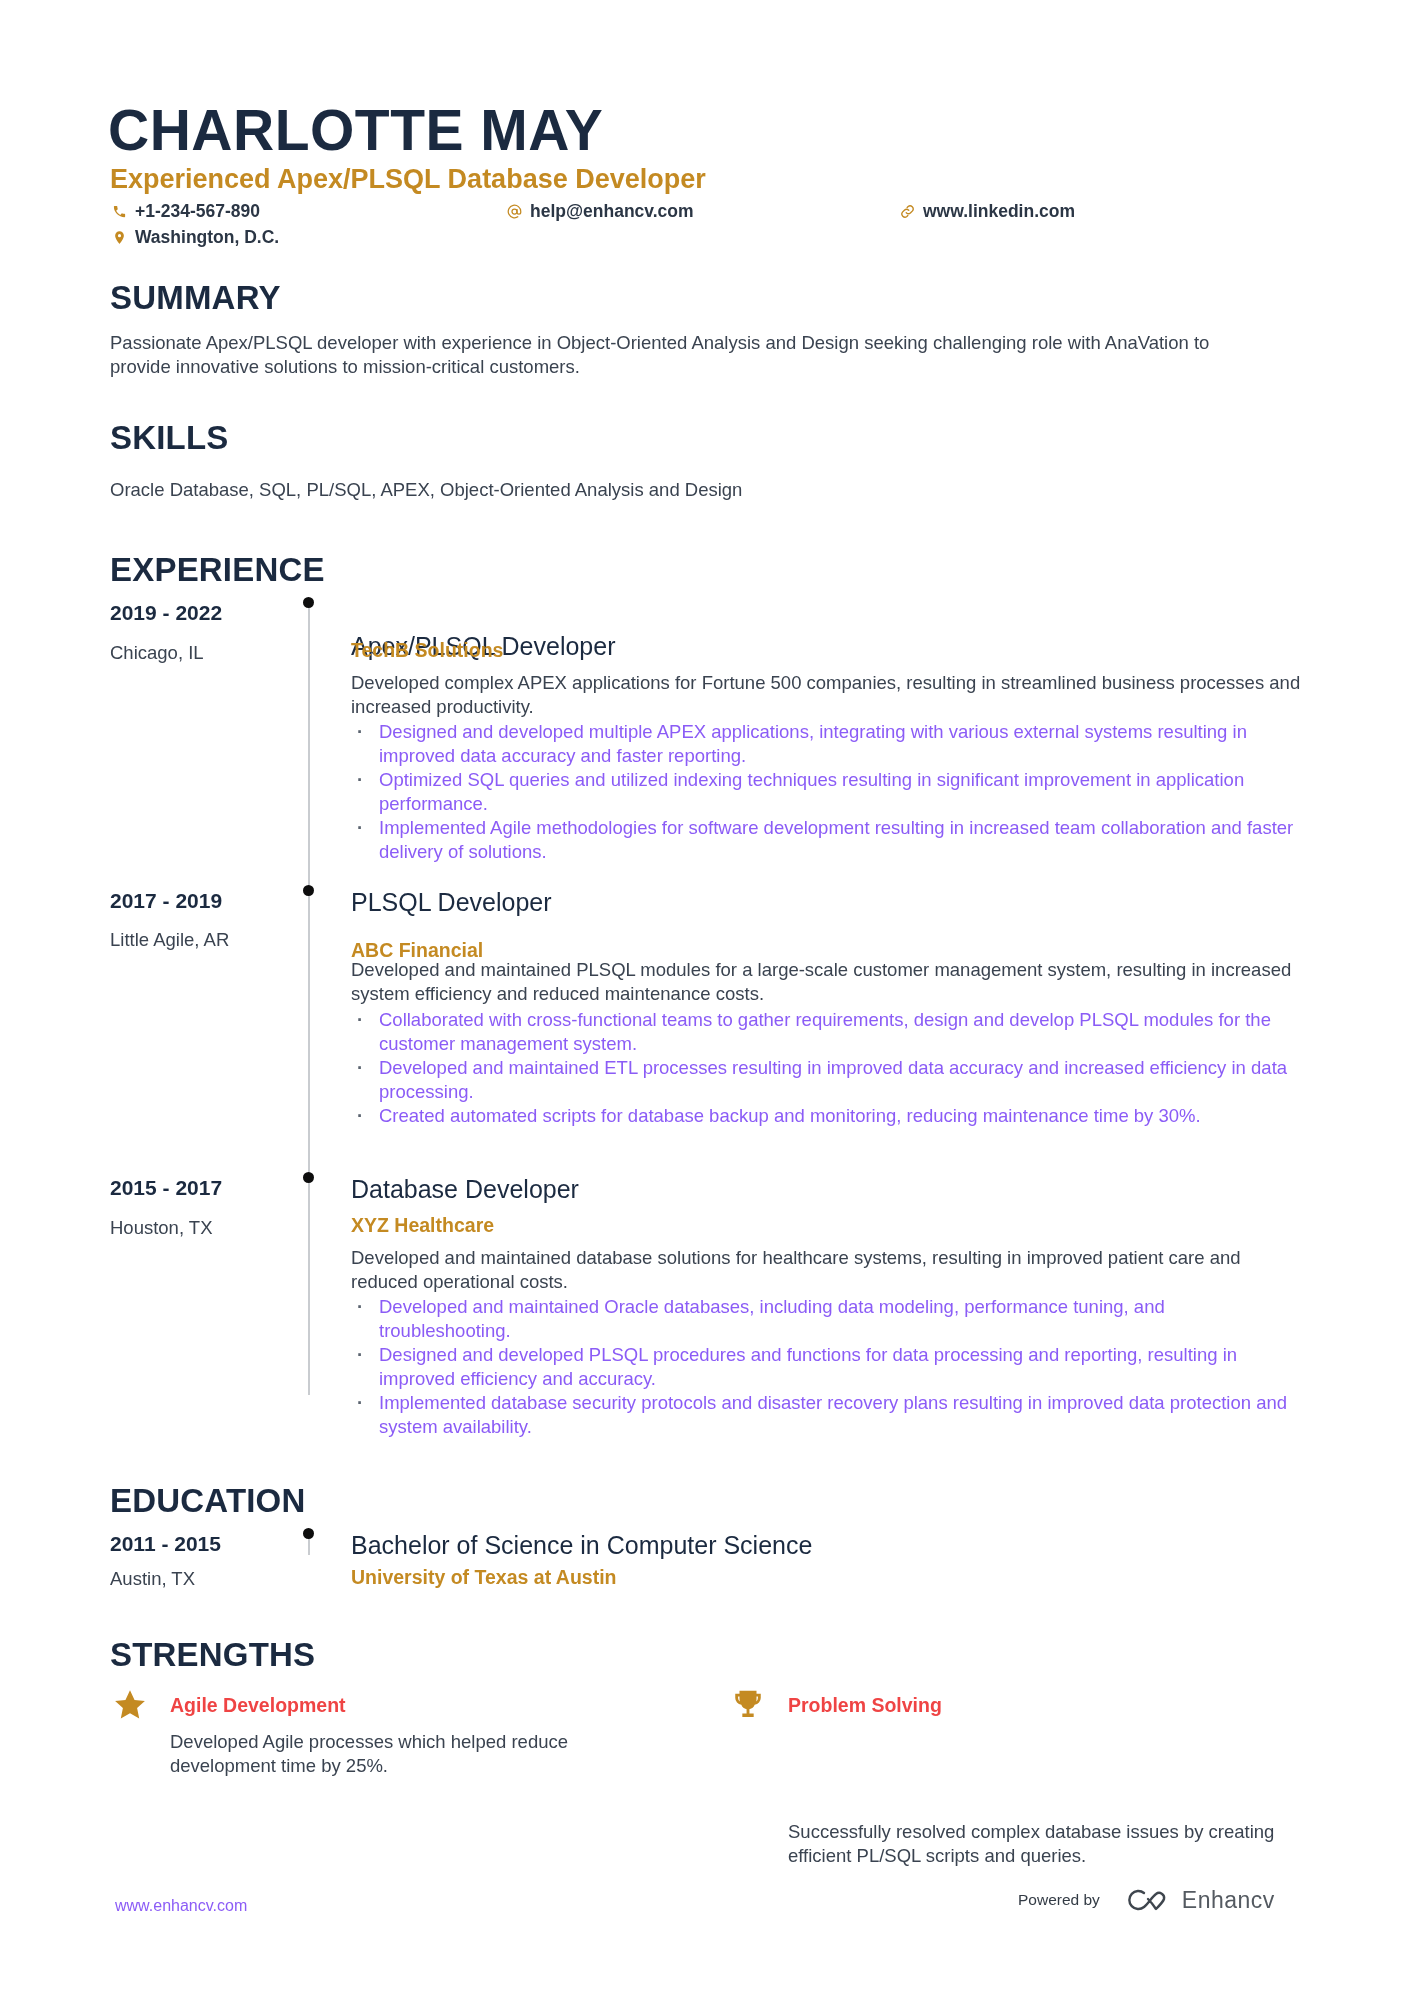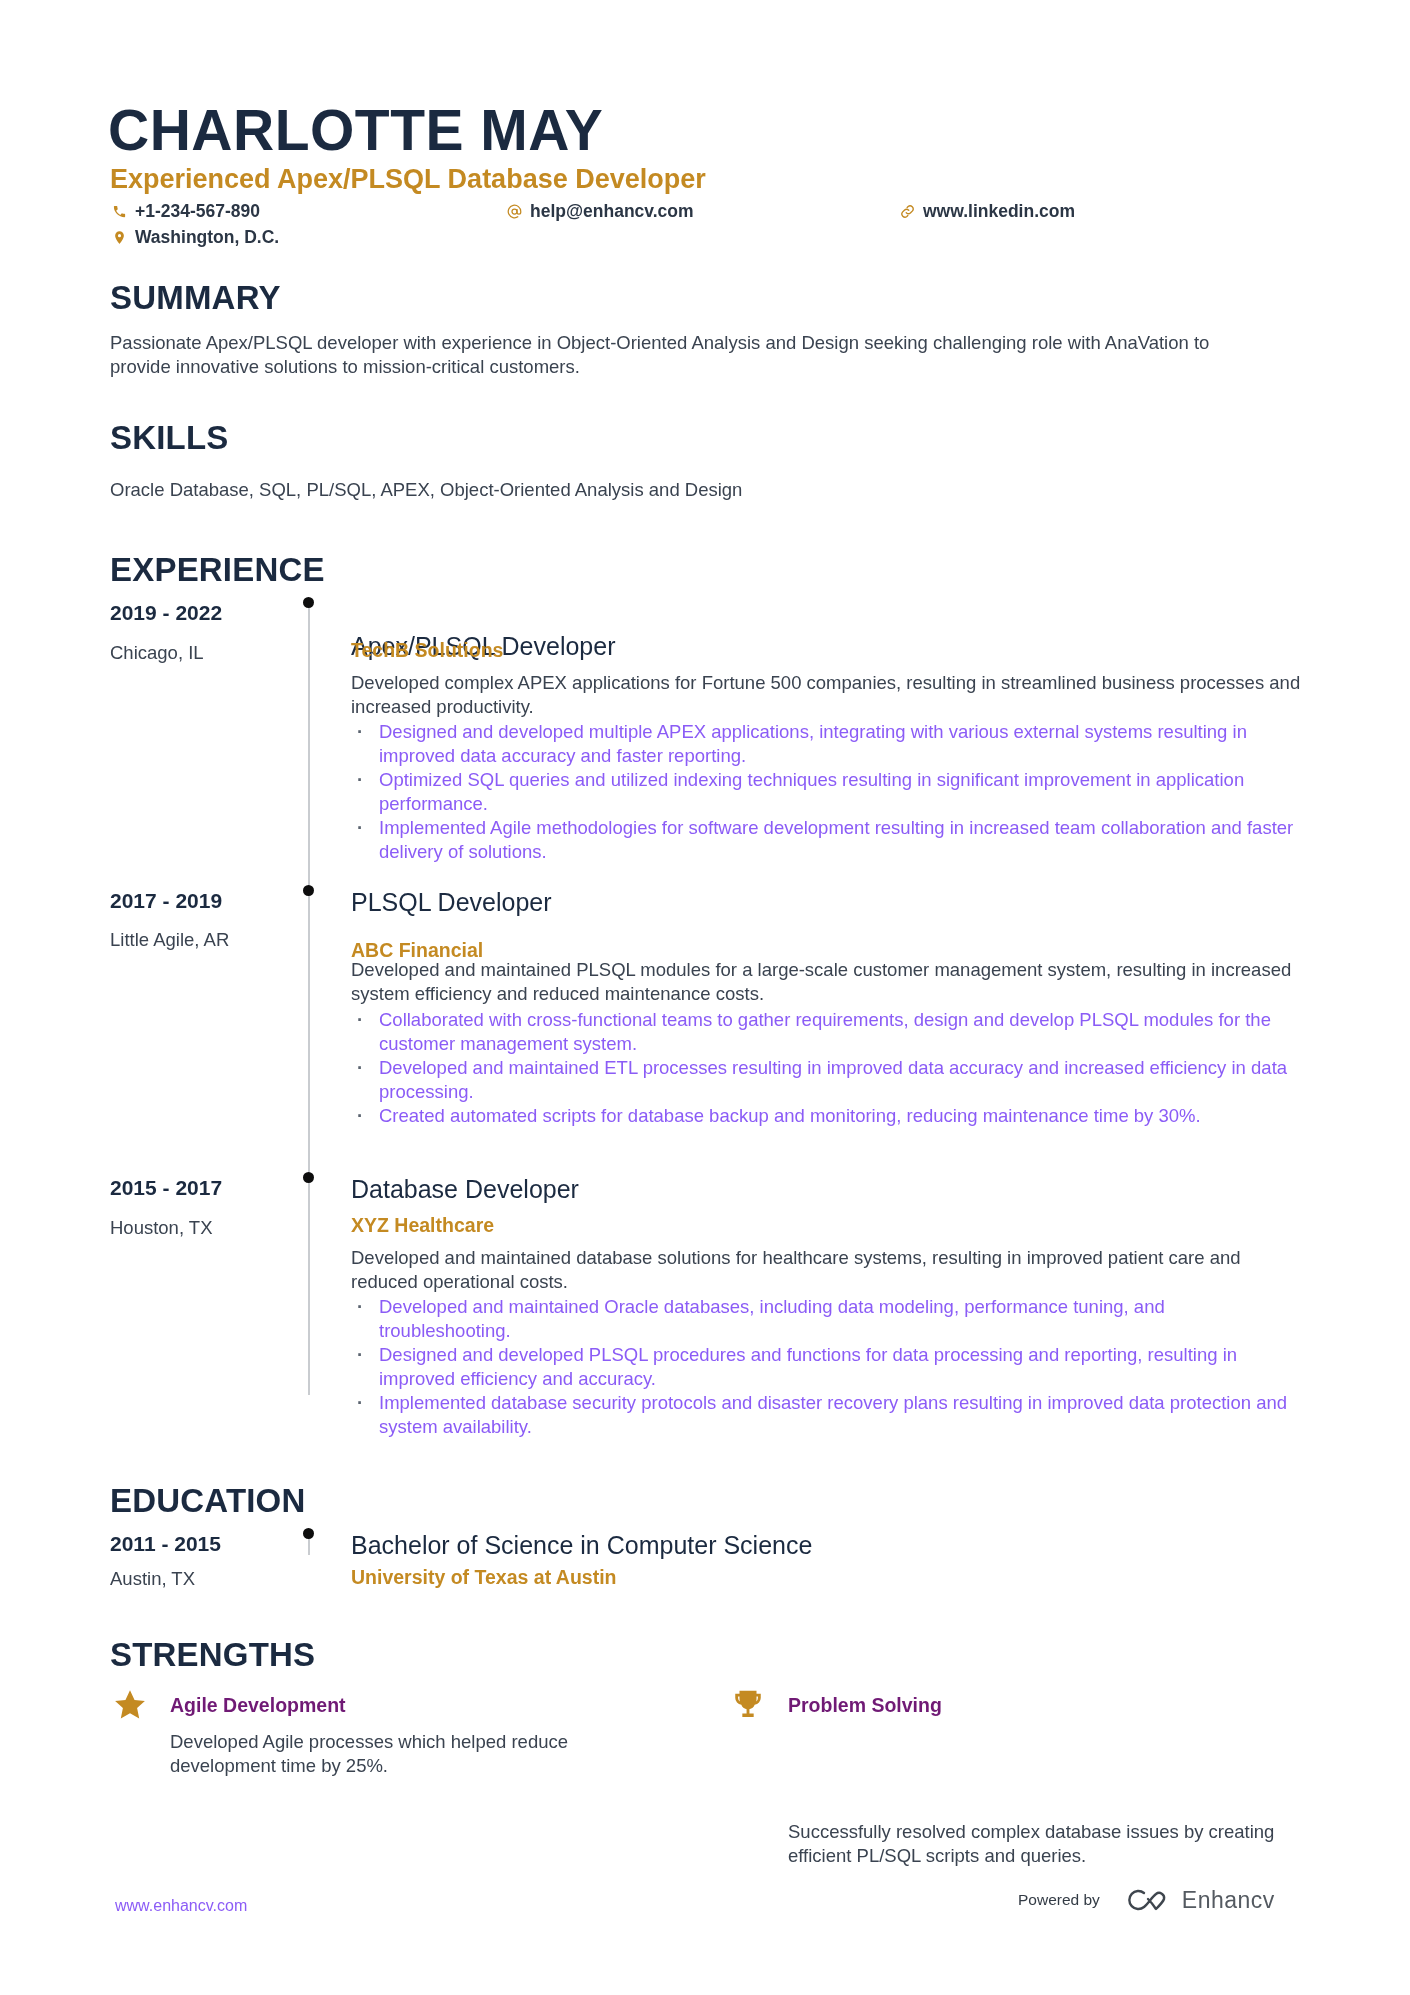--- a/index.html
+++ b/index.html
@@ -75,21 +75,21 @@
       font-size: 18.5px; color: #8b5cf6; line-height: 24px;
     }
     .t-bullets li { position: relative; padding-left: 28px; }
     .t-bullets li::before {
       content: "·"; position: absolute; left: 6px; top: 0; color: #5a636f; font-weight: 700;
     }
 
     
     .str-icon { position: absolute; width: 34px; height: 34px; }
     .str-title {
-      position: absolute; font-size: 19.5px; font-weight: 700; color: #701a75; line-height: 24px;
+      position: absolute; font-size: 19.5px; font-weight: 700; color: #ef4444; line-height: 24px;
     }
     .str-desc {
       position: absolute; font-size: 18.5px; color: #3a4350; line-height: 24px; width: 520px;
     }
 
     
     .footer-left {
       position: absolute; left: 115px; top: 1897px; font-size: 16px; color: #8b5cf6;
     }
     .footer-right {

